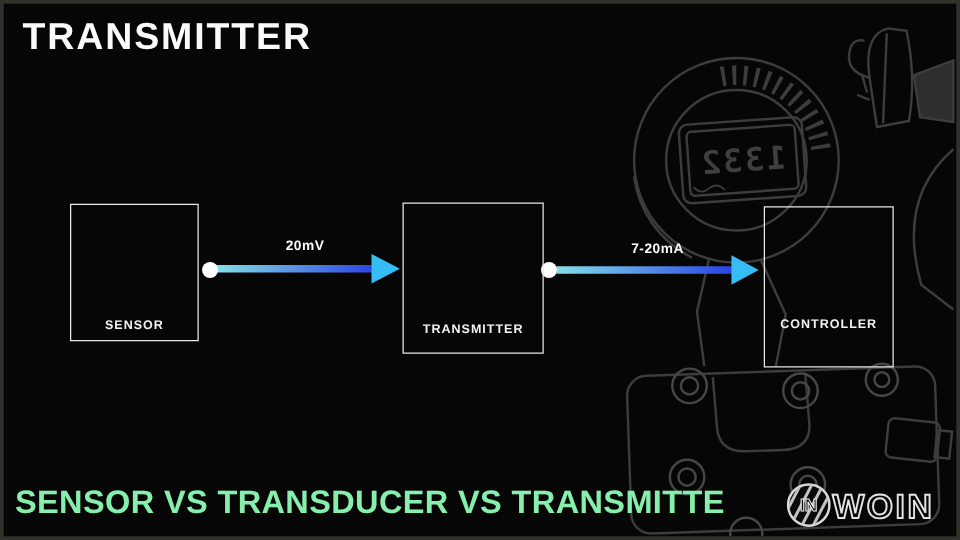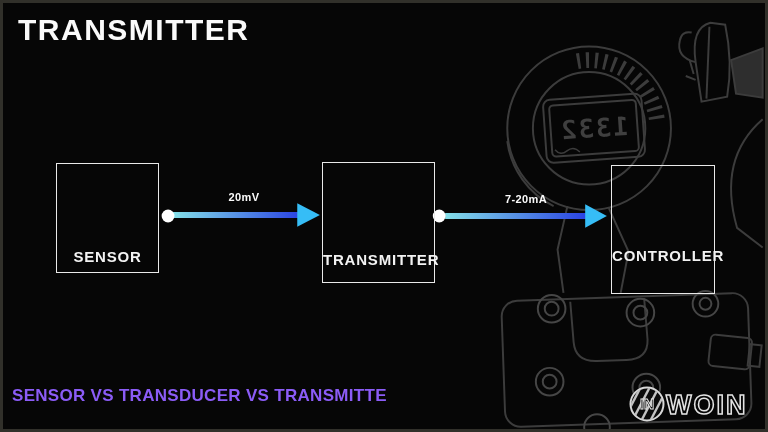--- a/index.html
+++ b/index.html
@@ -22,39 +22,39 @@
     color:#fafafa;
   }
   
   .dbox{
     position:absolute;z-index:2;
     border:1.6px solid #e9e9e9;
     background:transparent;
     display:flex;flex-direction:column;justify-content:flex-end;align-items:center;
   }
   .dbox .lbl{
-    text-align:center;font-weight:bold;font-size:15px;
+    text-align:center;font-weight:bold;font-size:10px;
     letter-spacing:0.8px;line-height:1.32;color:#f2f2f2;
     width:100%;
   }
   #box-sensor{left:53px;top:160px;width:101px;height:103px;padding-bottom:5px;}
   #box-transmitter{left:319px;top:159px;width:111px;height:107px;padding-bottom:12px;}
   #box-controller{left:608px;top:162px;width:102px;height:100px;padding-bottom:27px;}
   
   .arrows{position:absolute;left:0;top:0;width:100%;height:100%;z-index:1;}
   .arrow-label{
     position:absolute;z-index:2;width:124px;text-align:center;
     font-size:11px;font-weight:bold;color:#fbfbfb;letter-spacing:0.4px;
   }
   #lbl-20mv{left:179px;top:188px;}
   #lbl-420ma{left:461px;top:190px;}
   
   .footer-heading{
     position:absolute;left:9px;top:383px;z-index:3;
-    font-size:17px;font-weight:bold;letter-spacing:0.3px;color:#8b5cf6;
+    font-size:26px;font-weight:bold;letter-spacing:0.3px;color:#86efac;
     white-space:nowrap;
     text-align:center;
   }
   .logo{position:absolute;right:8px;bottom:4px;z-index:3;}
 </style>
 </head>
 <body>
 
 <div class="slide">
 

